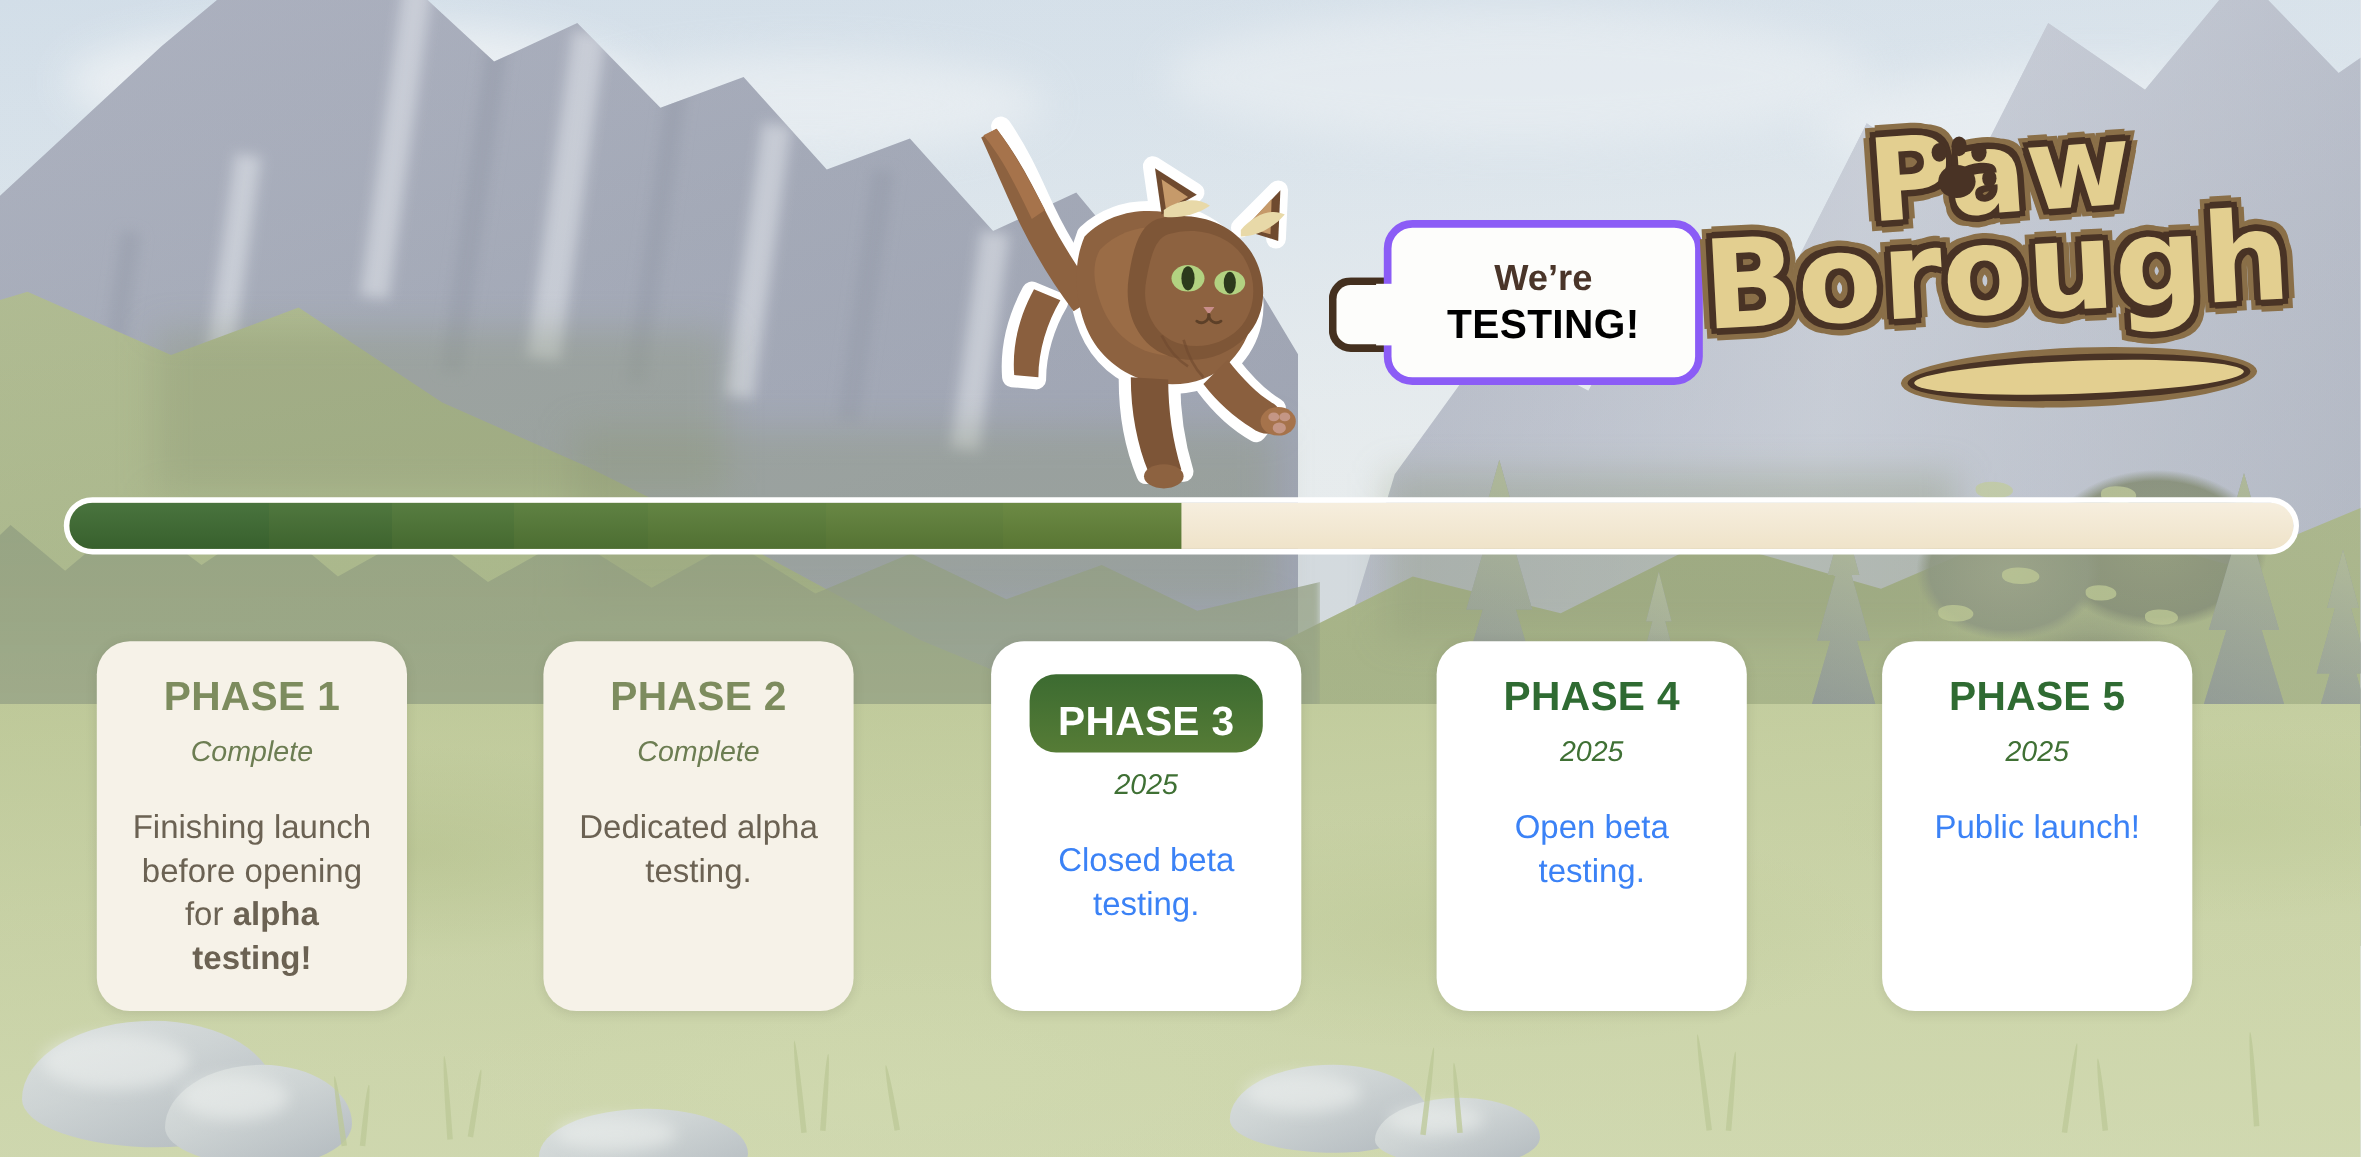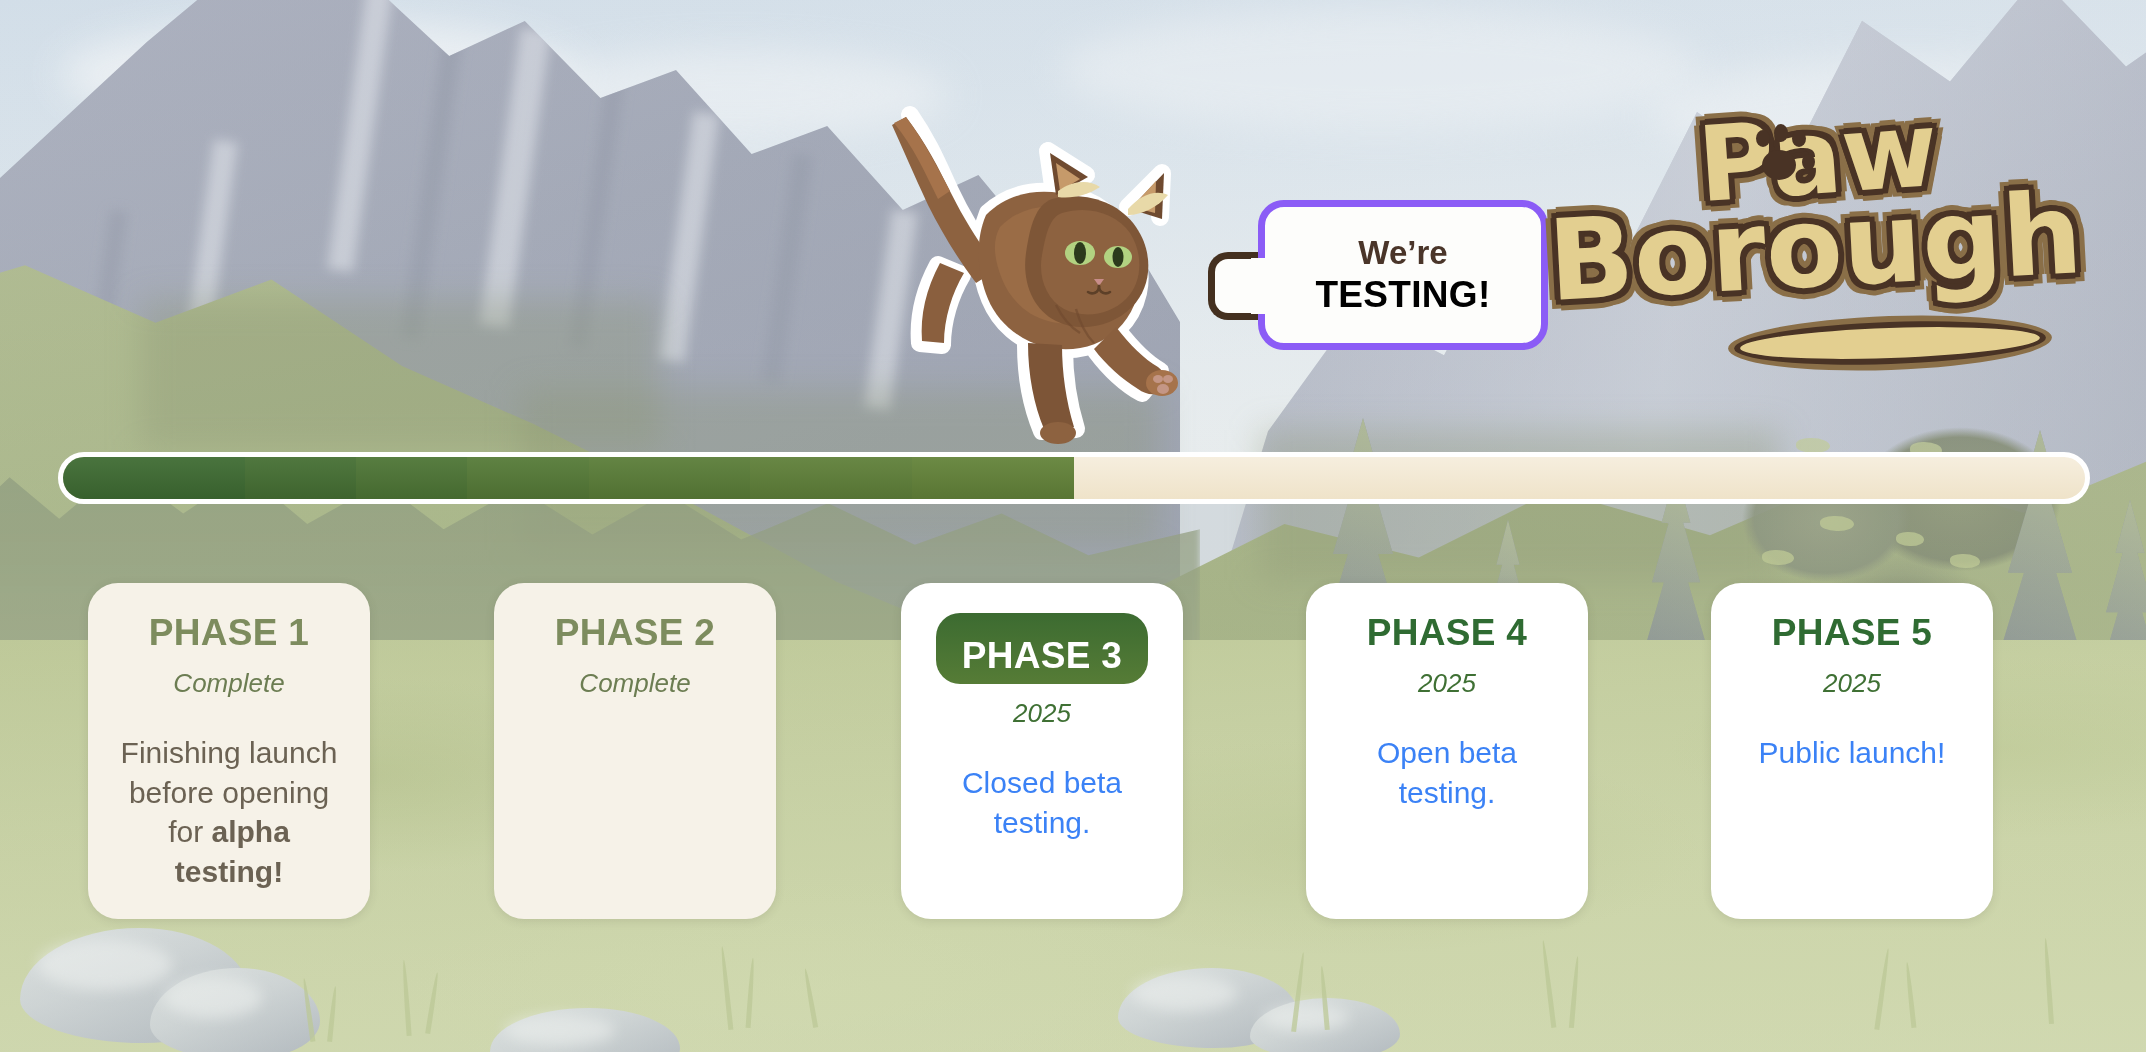--- a/index.html
+++ b/index.html
@@ -487,20 +487,21 @@
 
     <div class="card c1 past">
       <div class="pHead">PHASE 1</div>
       <div class="pSub">Complete</div>
       <div class="pBody"><span>Finishing launch before opening for </span><b>alpha testing!</b></div>
     </div>
 
     <div class="card c2 past">
       <div class="pHead">PHASE 2</div>
       <div class="pSub">Complete</div>
+      <div class="pBody">Dedicated alpha testing.</div>
     </div>
 
     <div class="card c3 active">
       <div><span class="pHeadPill">PHASE 3</span></div>
       <div class="pSub">2025</div>
       <div class="pBody">Closed beta testing.</div>
     </div>
 
     <div class="card c4 future">
       <div class="pHead">PHASE 4</div>

